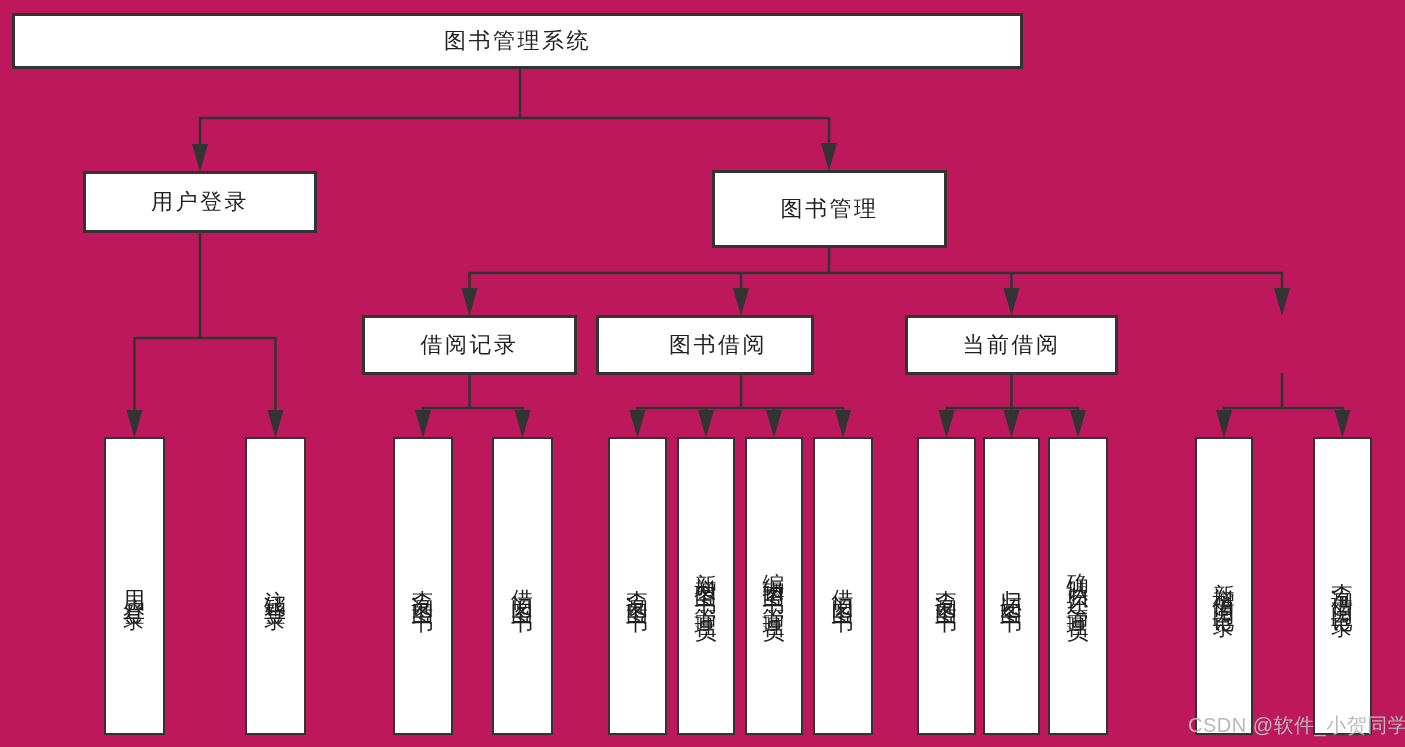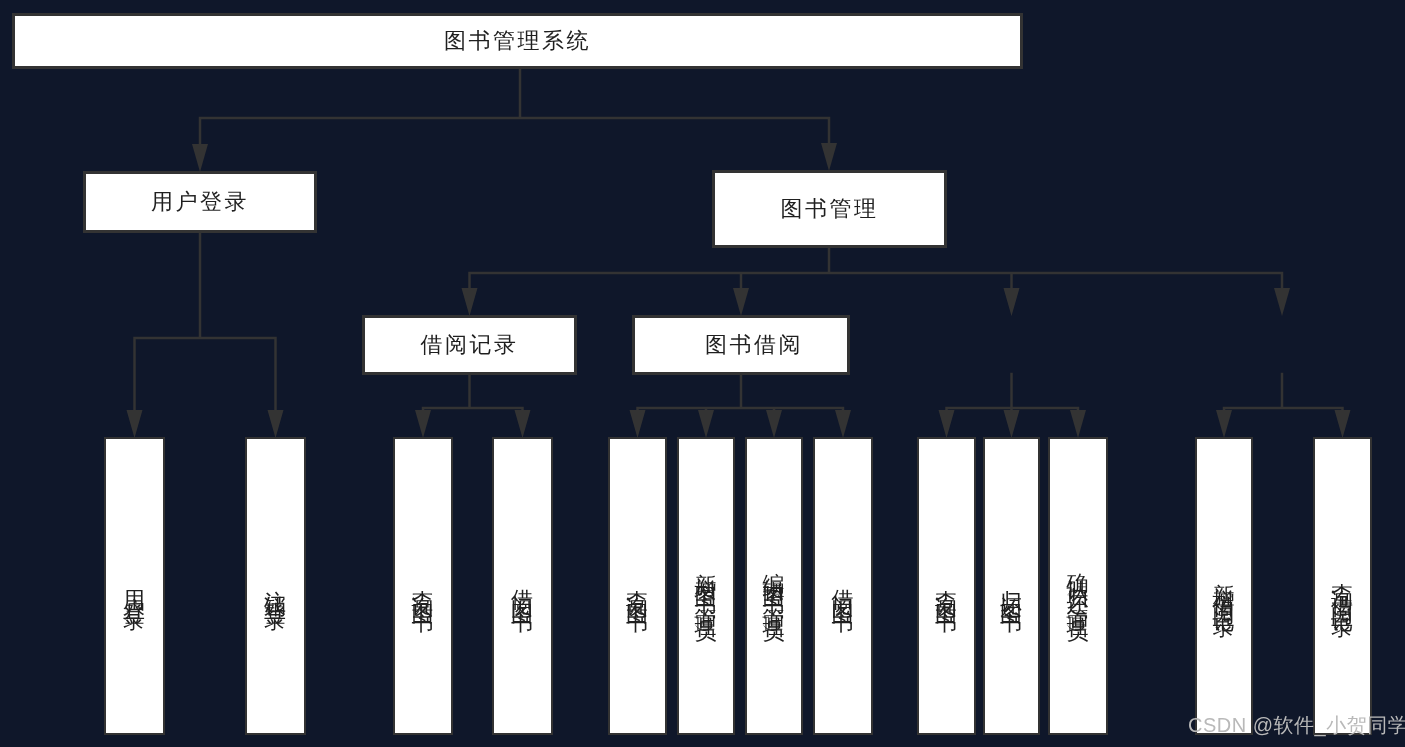--- a/index.html
+++ b/index.html
@@ -1,20 +1,20 @@
 <!DOCTYPE html>
 <html><head>
 <meta charset="utf-8">
 <style>
   html, body { margin: 0; padding: 0; background: #ffffff; }
   #canvas {
     position: relative;
     width: 1405px;
     height: 747px;
-    background: #0f172a;
+    background: #be185d;
     font-family: "Liberation Sans", "DejaVu Sans", sans-serif;
     color: #1f1f1f;
     overflow: hidden;
   }
   #connectors {
     position: absolute;
     left: 0; top: 0;
     width: 1405px; height: 747px;
     pointer-events: none;
   }
@@ -41,21 +41,21 @@
     letter-spacing: 7px;
     line-height: 1.05;
     white-space: nowrap;
     color: #1f1f1f;
   }
   
   .n-root   { left: 12px;   top: 13px;  width: 1011px; height: 56px; }
   .n-l2-0   { left: 83px;   top: 171px; width: 234px;  height: 62px; }
   .n-l2-1   { left: 712px;  top: 170px; width: 235px;  height: 78px; }
   .n-l3-0   { left: 362px;  top: 315px; width: 215px;  height: 60px; }
-  .n-l3-1   { left: 632px;  top: 315px; width: 218px;  height: 60px; padding-left: 26px; }
+  .n-l3-1   { left: 596px;  top: 315px; width: 218px;  height: 60px; padding-left: 26px; }
   .n-l3-2   { left: 905px;  top: 315px; width: 213px;  height: 60px; }
   .n-l3-3   { left: 1172px; top: 315px; width: 220px;  height: 60px; }
   .n-g1-0   { left: 104px;  top: 437px; width: 61px;   height: 298px; }
   .n-g1-1   { left: 245px;  top: 437px; width: 61px;   height: 298px; }
   .n-g2-0   { left: 393px;  top: 437px; width: 60px;   height: 298px; }
   .n-g2-1   { left: 492px;  top: 437px; width: 61px;   height: 298px; }
   .n-g3-0   { left: 608px;  top: 437px; width: 59px;   height: 298px; }
   .n-g3-1   { left: 677px;  top: 437px; width: 58px;   height: 298px; }
   .n-g3-2   { left: 745px;  top: 437px; width: 58px;   height: 298px; }
   .n-g3-3   { left: 813px;  top: 437px; width: 60px;   height: 298px; }
@@ -130,20 +130,23 @@
   <div class="box n-l2-1">
     <span class="h-label">图书管理</span>
   </div>
 
   <div class="box n-l3-0">
     <span class="h-label">借阅记录</span>
   </div>
   <div class="box n-l3-1">
     <span class="h-label">图书借阅</span>
   </div>
+  <div class="box n-l3-2">
+    <span class="h-label">当前借阅</span>
+  </div>
 
   <div class="box leaf n-g1-0">
     <span class="v-label">用户登录</span>
   </div>
   <div class="box leaf n-g1-1">
     <span class="v-label">注销登录</span>
   </div>
 
   <div class="box leaf n-g2-0">
     <span class="v-label">查询图书</span>

